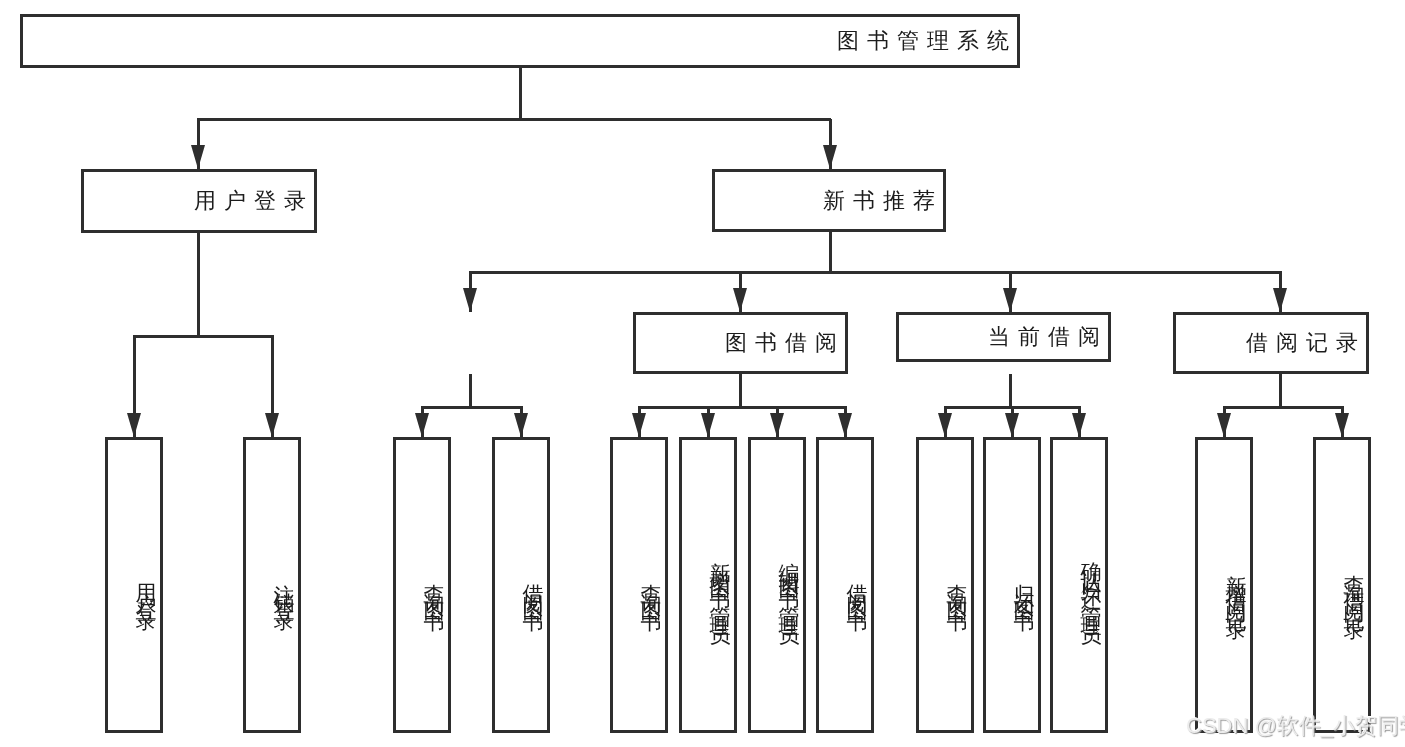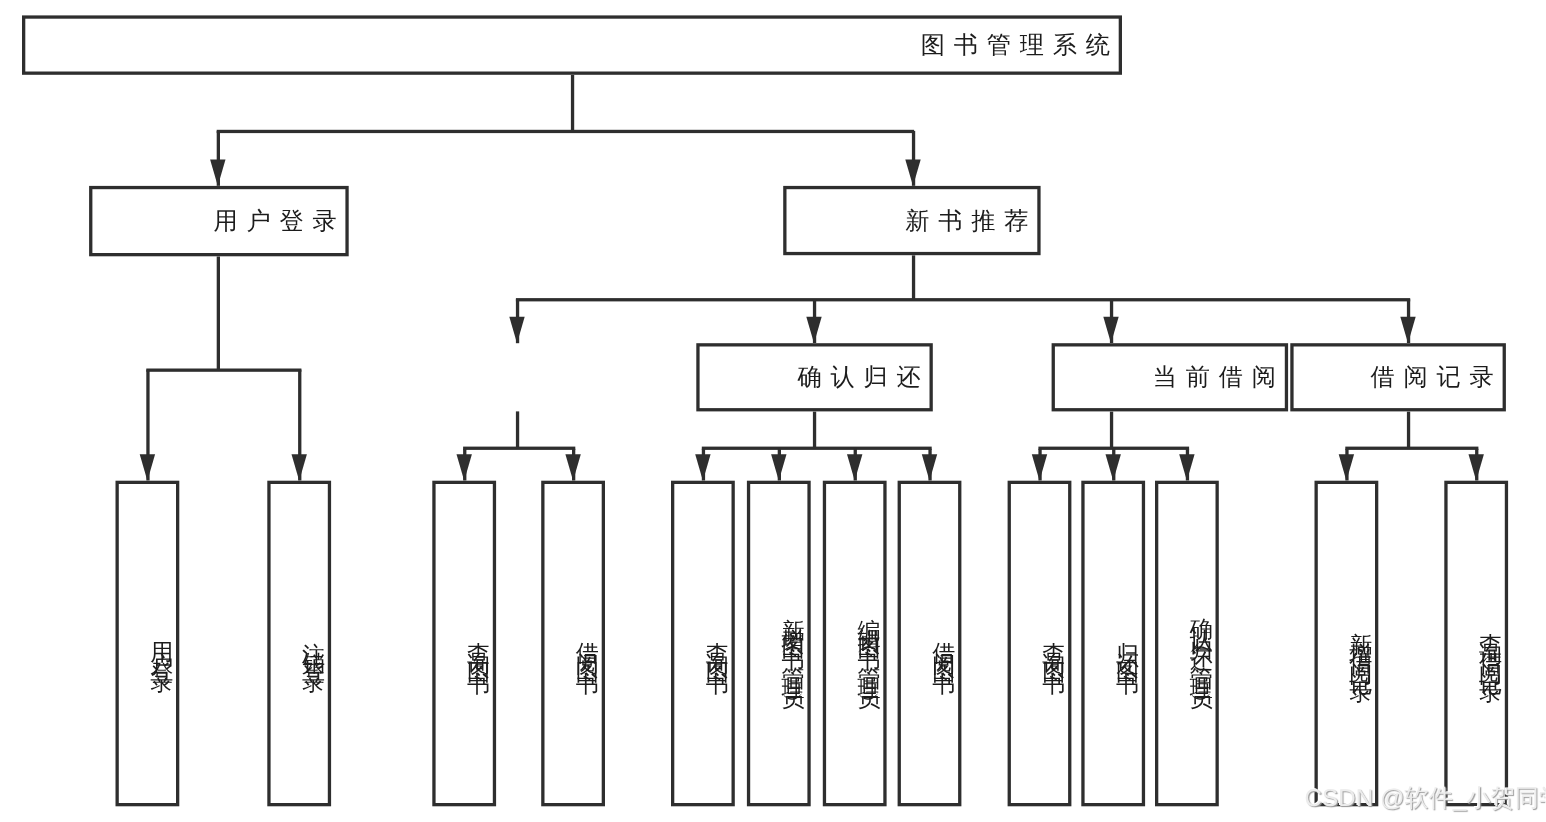--- a/index.html
+++ b/index.html
@@ -123,23 +123,23 @@
   </div>
 
   <div class="box" style="left:81px;top:169px;width:236px;height:64px">
     <span class="hlabel">用户登录</span>
   </div>
   <div class="box" style="left:712px;top:169px;width:234px;height:63px">
     <span class="hlabel">新书推荐</span>
   </div>
 
   <div class="box" style="left:633px;top:312px;width:215px;height:62px">
-    <span class="hlabel">确认归还</span>
+    <span class="hlabel">图书借阅</span>
   </div>
-  <div class="box" style="left:956px;top:312px;width:215px;height:62px">
+  <div class="box" style="left:896px;top:312px;width:215px;height:50px">
     <span class="hlabel">当前借阅</span>
   </div>
   <div class="box" style="left:1173px;top:312px;width:196px;height:62px">
     <span class="hlabel">借阅记录</span>
   </div>
 
   <div class="box leaf" style="left:105px">
     <span class="vtext">用户登录</span>
   </div>
   <div class="box leaf" style="left:243px">

